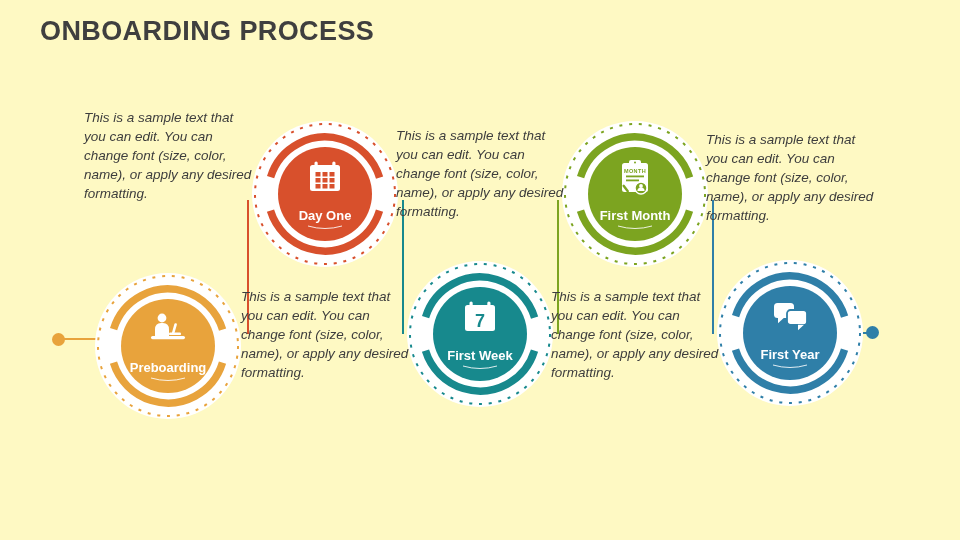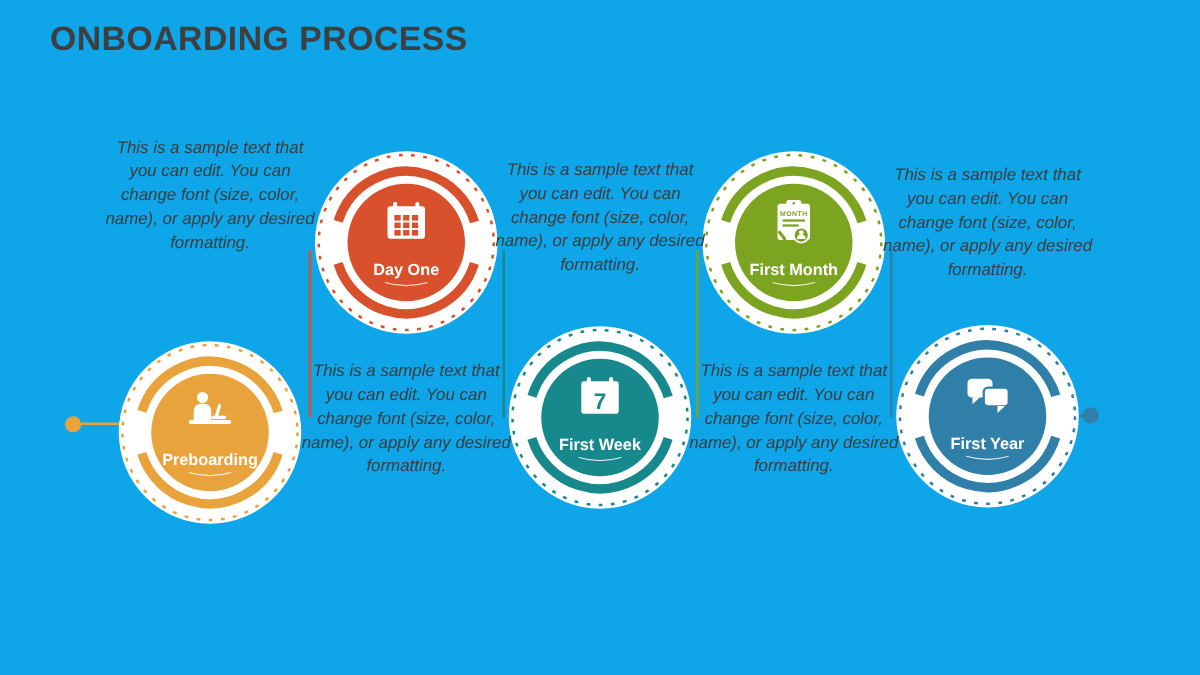--- a/index.html
+++ b/index.html
@@ -2,21 +2,21 @@
 <html><head>
 <meta charset="utf-8">
 <style>
   * { margin:0; padding:0; box-sizing:border-box; }
   html,body { background:#e6e6e6; font-family:"Liberation Sans", sans-serif; }
   .slide { position:relative; width:960px; height:540px; background:#f2f2f3; overflow:hidden; margin:0 auto; }
 
   .title { position:absolute; left:40px; top:16px; font-size:27px; font-weight:800;
            letter-spacing:.4px; color:#3f3f3f; }
 
-  .sample-text { position:absolute; width:168px; text-align:center; font-style:italic;
+  .sample-text { position:absolute; width:168px; font-style:italic;
                  font-size:13.5px; line-height:19px; color:#3d3d3d; }
 
   .vline { position:absolute; width:2px; top:200px; height:134px; background:var(--c); }
   .hline { position:absolute; height:2px; background:var(--c); }
   .dot   { position:absolute; width:13px; height:13px; border-radius:50%; background:var(--c); }
 
   svg.badge { position:absolute; overflow:visible; }
   svg .halo   { fill:#fff; }
   svg .dashed { fill:none; stroke:var(--c); stroke-width:2; stroke-dasharray:3 6.8; }
   svg .arcs   { fill:none; stroke:var(--c); stroke-width:7.5; stroke-dasharray:145 34.07; }
@@ -25,21 +25,21 @@
                 font-family:"Liberation Sans",sans-serif; }
   svg .label-arc { stroke:#fff; fill:none; stroke-width:1; opacity:.85; }
   svg .icon-text { fill:var(--c); text-anchor:middle; font-weight:bold;
                    font-family:"Liberation Sans",sans-serif; }
   svg .week-7    { font-size:18px; }
   svg .month-text{ font-size:5.5px; letter-spacing:.4px; }
 </style>
 </head>
 <body>
 
-<div class="slide" style="background: #0ea5e9;">
+<div class="slide" style="background: #fef9c3;">
 
   <h1 class="title" style="color: rgb(63, 63, 63);">ONBOARDING PROCESS</h1>
 
   <div class="vline" style="left: 247px; --c: #D8502C;"></div>
   <div class="vline" style="left: 402px; --c: #17898D;"></div>
   <div class="vline" style="left: 557px; --c: #7CA420;"></div>
   <div class="vline" style="left: 712px; --c: #2F7FA8;"></div>
 
   <div class="hline" style="left: 64px; top: 338px; width: 32px; --c: #E8A33C;"></div>
   <div class="dot" style="left: 52px; top: 333px; --c: #E8A33C;"></div>

